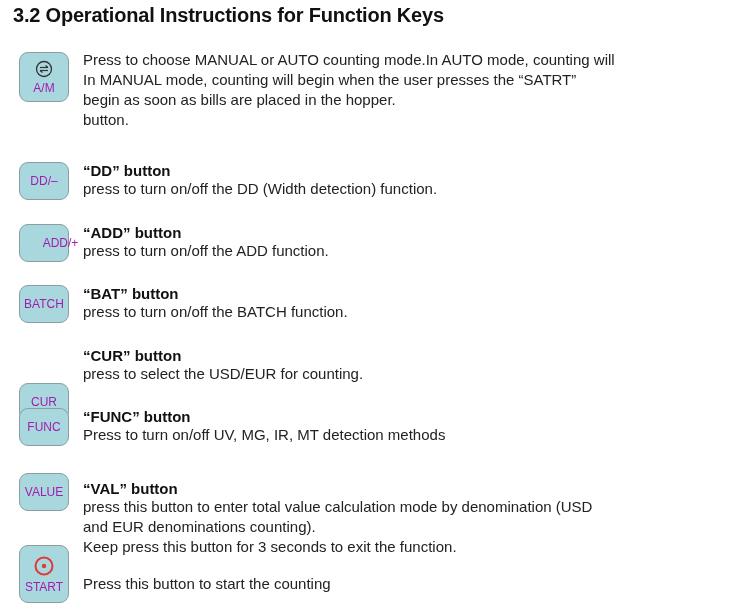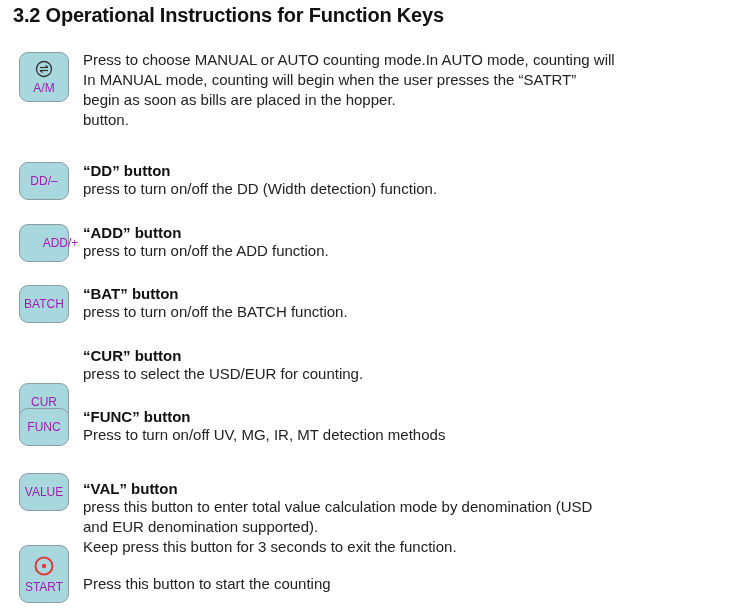--- a/index.html
+++ b/index.html
@@ -98,21 +98,21 @@
   <div class="head">“FUNC” button</div>
   <div class="desc">Press to turn on/off UV, MG, IR, MT detection methods</div>
 </div>
 
 <div class="key" style="top:473px;height:38px;justify-content:center;">
   <span class="lbl">VALUE</span>
 </div>
 <div class="entry" style="top:472px;margin-top:9px;">
   <div class="head">“VAL” button</div>
   <div class="desc">press this button to enter total value calculation mode by denomination (USD</div>
-  <div class="desc">and EUR denomination supported).</div>
+  <div class="desc">and EUR denominations counting).</div>
   <div class="desc">Keep press this button for 3 seconds to exit the function.</div>
 </div>
 
 <div class="key" style="top:545px;height:58px;">
   <svg width="22" height="22" viewBox="0 0 22 22">
     <circle cx="11" cy="11" r="8.5" fill="none" stroke="#e03a3a" stroke-width="2"></circle>
     <circle cx="11" cy="11" r="2.2" fill="#e03a3a"></circle>
   </svg>
   <span class="lbl">START</span>
 </div>

